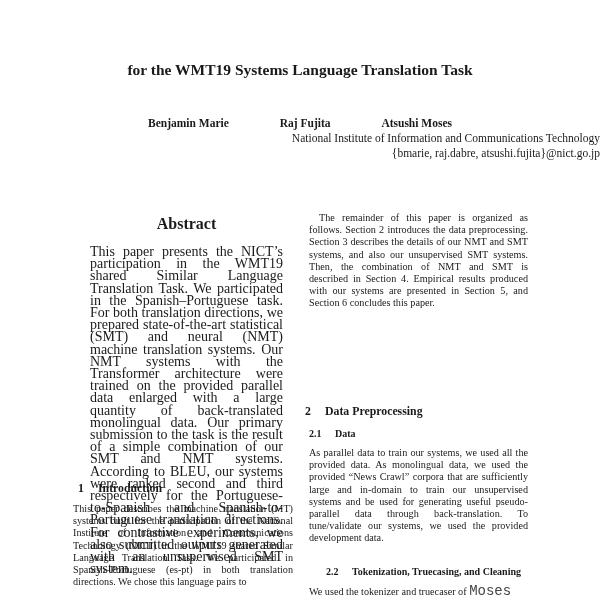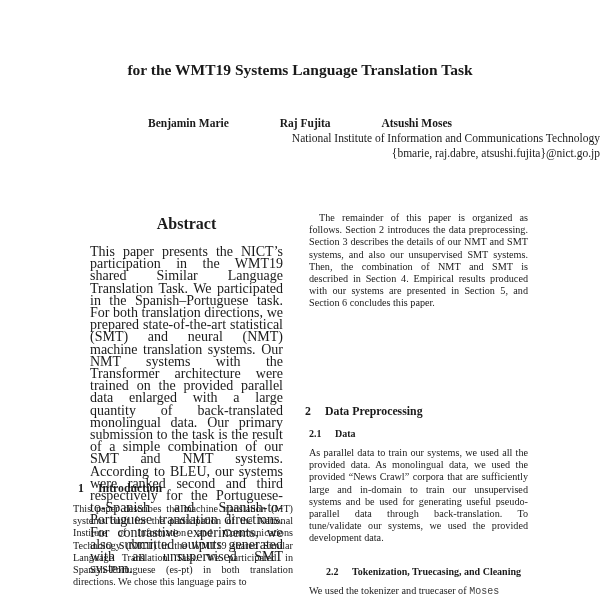--- a/index.html
+++ b/index.html
@@ -12,21 +12,21 @@
   .col p{margin:0;}
   .abs-head{position:absolute;left:90px;width:193px;top:215px;text-align:center;font-weight:bold;font-size:16px;}
   .abstract{left:90px;width:193px;top:246px;font-size:14px;line-height:12.2px;}
   .sec{position:absolute;font-weight:bold;font-size:11.8px;}
   .sec .num{display:inline-block;width:20px;}
   .sub{position:absolute;font-weight:bold;font-size:10px;}
   .sub .num{display:inline-block;width:26px;}
   .left{left:73px;width:220px;}
   .right{left:309px;width:219px;}
   .indent{text-indent:10px;}
-  .mono{font-family:"Liberation Mono","DejaVu Sans Mono",monospace;font-size:10px;color:#444;}
+  .mono{font-family:"Liberation Mono","DejaVu Sans Mono",monospace;font-size:14px;color:#444;}
 </style>
 </head>
 <body>
 
 <div class="title">
   <div>for the WMT19 Systems Language Translation Task</div>
 </div>
 
 <div class="authors">
   <span>Benjamin Marie</span>

